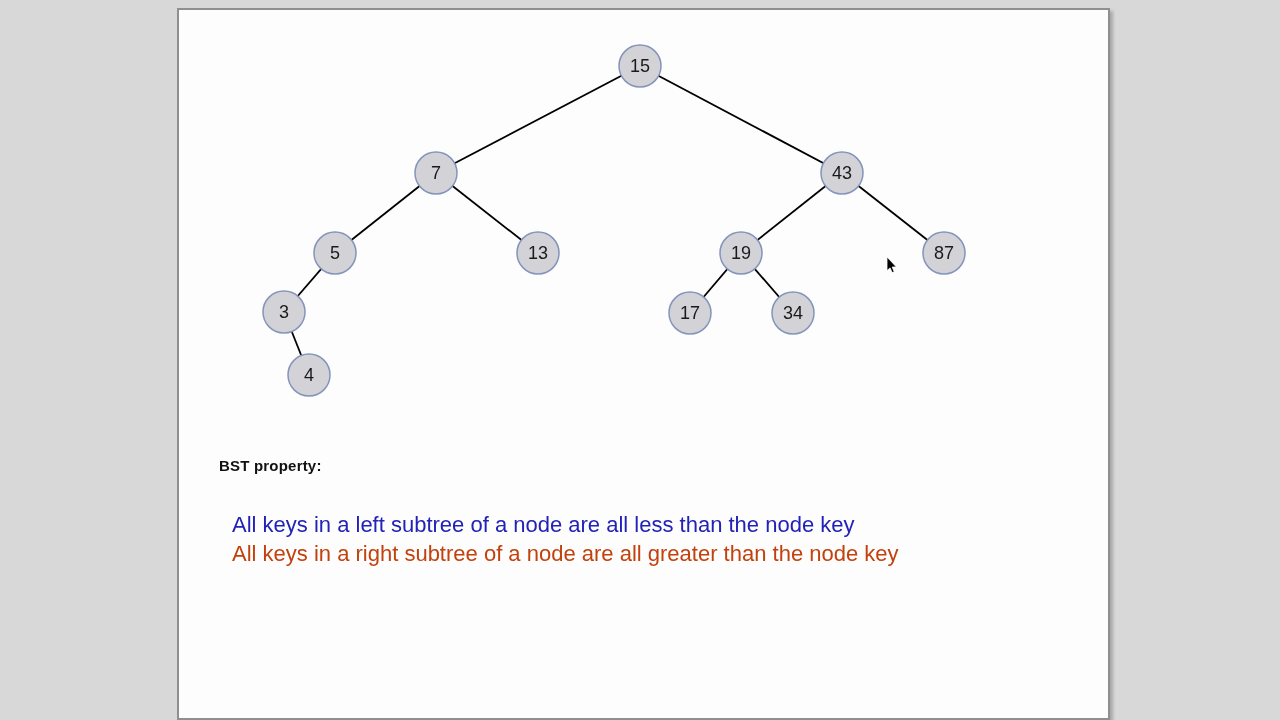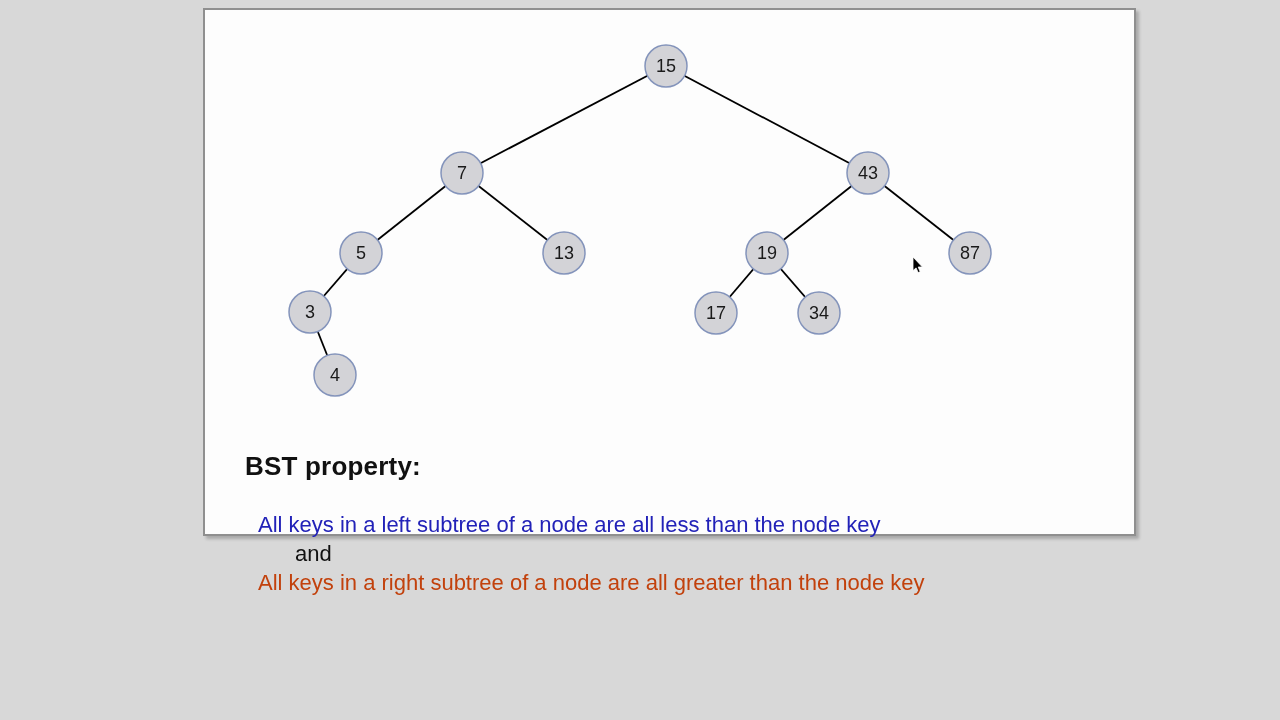--- a/index.html
+++ b/index.html
@@ -11,42 +11,42 @@
     font-family: "Liberation Sans", sans-serif;
   }
   .stage {
     position: absolute;
     left: 0; top: 0;
     width: 1280px; height: 720px;
     background: #d8d8d8;
   }
   .slide {
     position: absolute;
-    left: 203px; top: 8px;
-    width: 933px; height: 528px;
+    left: 177px; top: 8px;
+    width: 933px; height: 712px;
     box-sizing: border-box;
     background: #fdfdfd;
     border: 2px solid #8f8f8f;
     box-shadow: 3px 3px 3px rgba(0,0,0,0.22);
   }
   .tree-svg {
     position: absolute;
     left: 0; top: 0;
     width: 929px; height: 696px;
     pointer-events: none;
   }
   .tree-svg text {
     font-family: "Liberation Sans", sans-serif;
     font-size: 18px;
   }
   .heading {
     position: absolute;
     left: 40px;
     top: 441px;
-    font-size: 26px;
+    font-size: 15px;
     font-weight: bold;
     line-height: 30px;
     letter-spacing: 0.2px;
   }
   .prop-lines {
     position: absolute;
     left: 53px;
     top: 500px;
     font-size: 22px;
     line-height: 29px;
@@ -122,21 +122,20 @@
             <circle cx="130" cy="365" r="21" fill="#d3d3d7" stroke="#8494bb" stroke-width="1.5"></circle>
             <text x="130" y="365" dy="0.35em" text-anchor="middle" fill="#1a1a1a">4</text>
           </g>
         </g>
     </svg>
 
     <div class="heading" style="color: rgb(17, 17, 17);">BST property:</div>
 
     <div class="prop-lines" id="prop-lines">
         <div style="color: rgb(34, 34, 184); padding-left: 0px;">All keys in a left subtree of a node are all less than the node key</div>
-        <div style="color: rgb(17, 17, 17); padding-left: 37px;">and</div>
         <div style="color: #c2410c; padding-left: 0px;">All keys in a right subtree of a node are all greater than the node key</div>
       </div>
 
     <svg class="cursor" viewBox="0 0 12 18" id="mouse-cursor" xmlns="http://www.w3.org/2000/svg" style="left: 707px; top: 247px;">
       <polygon id="cursor-arrow" points="1,0 1,13.6 4.1,10.9 6.1,15.6 8.2,14.7 6.2,10 10.4,10" stroke="#ffffff" stroke-width="0.8" fill="#000000"></polygon>
     </svg>
 
   </div>
 </div>
 

